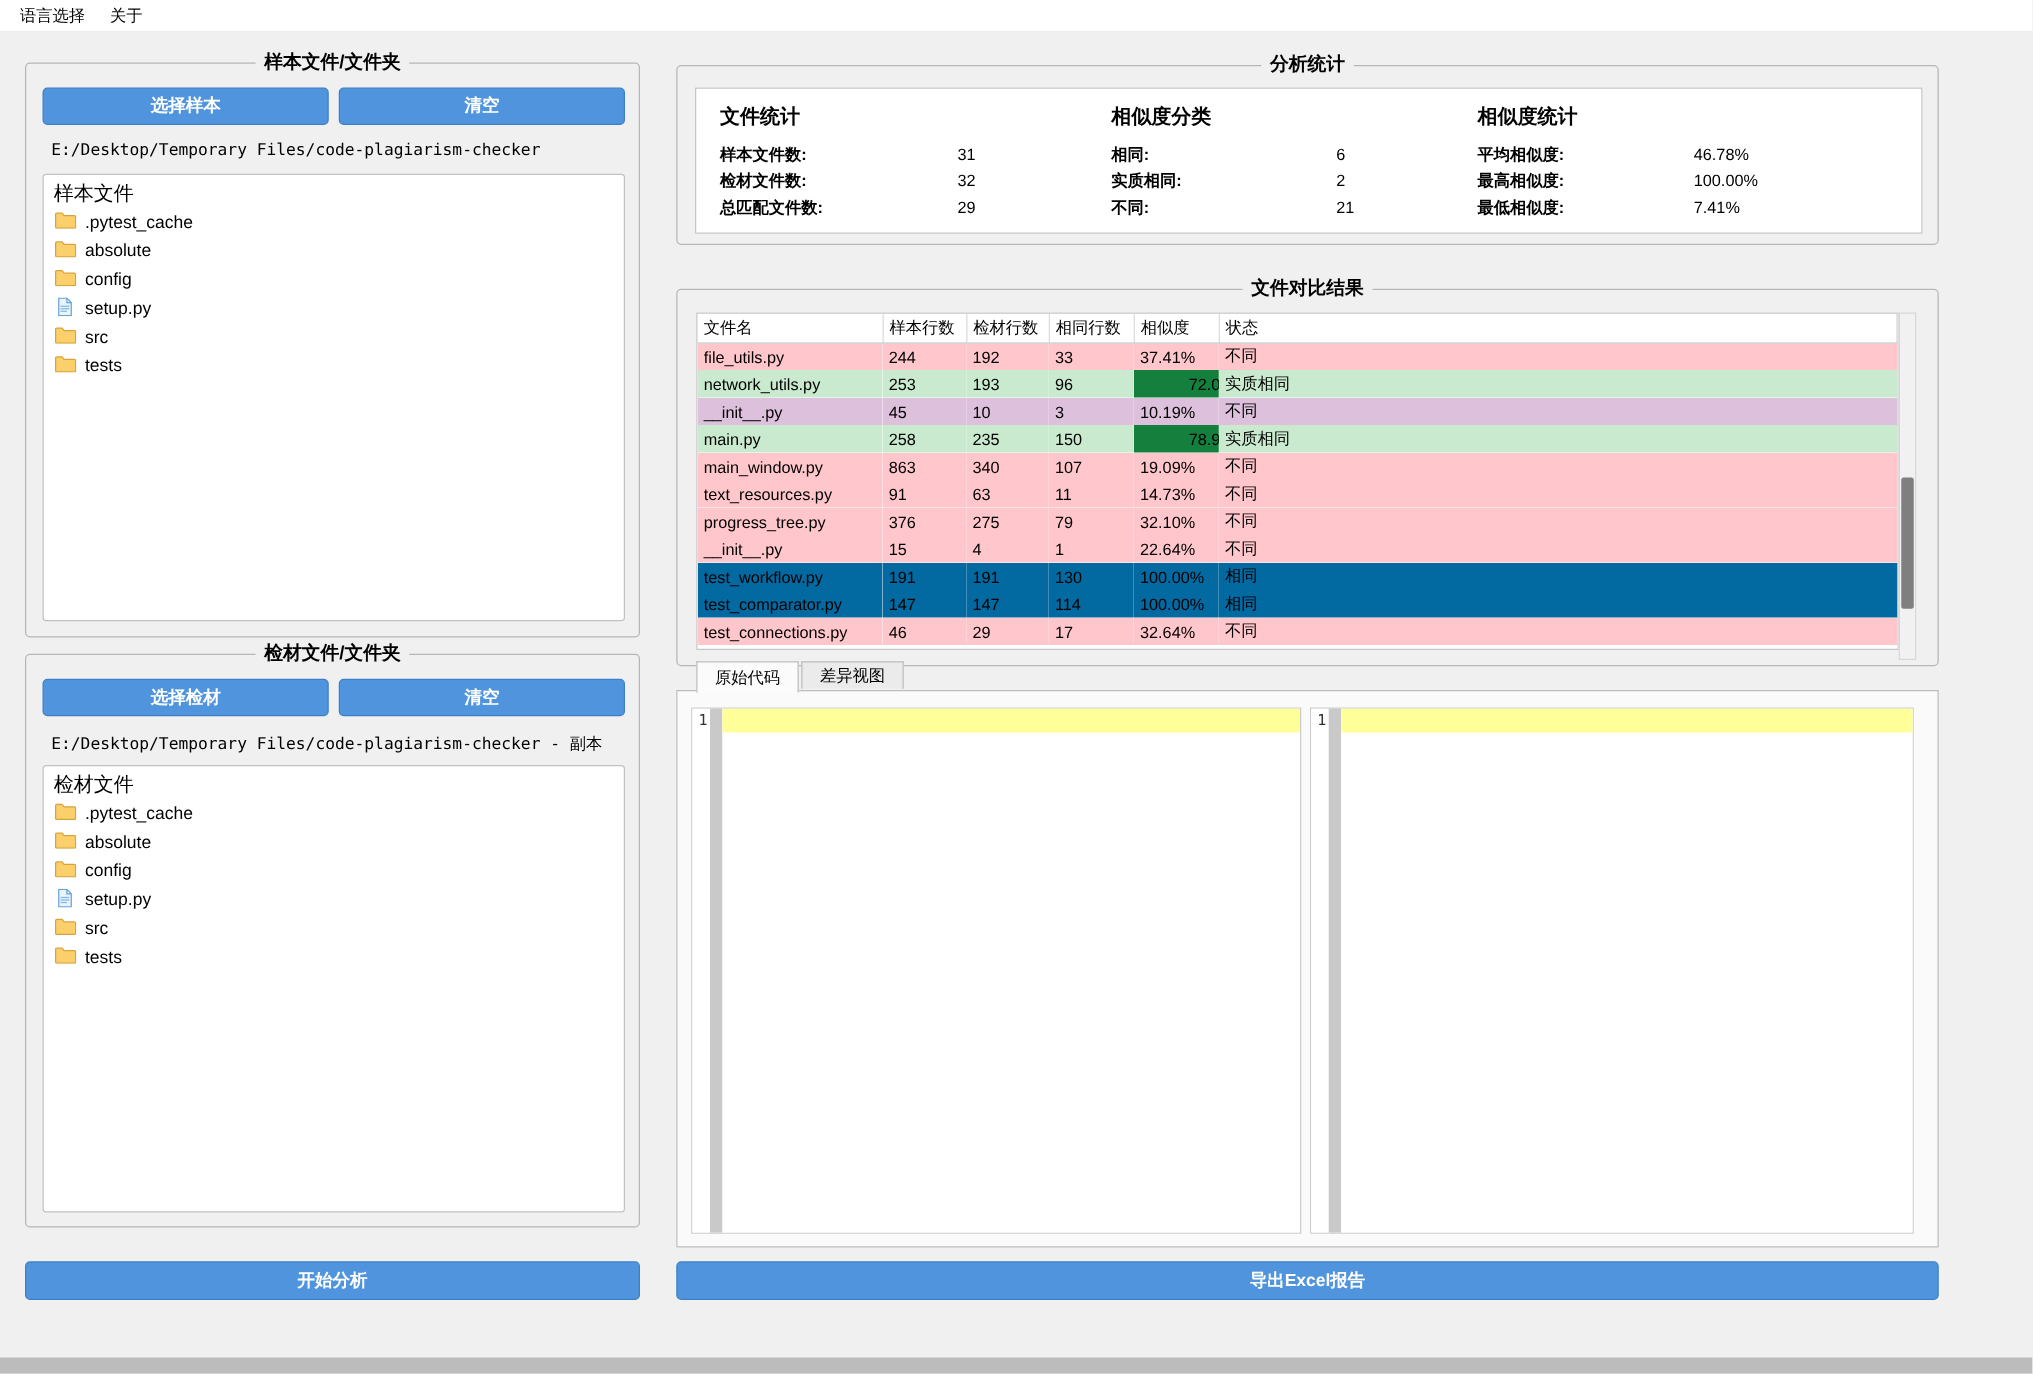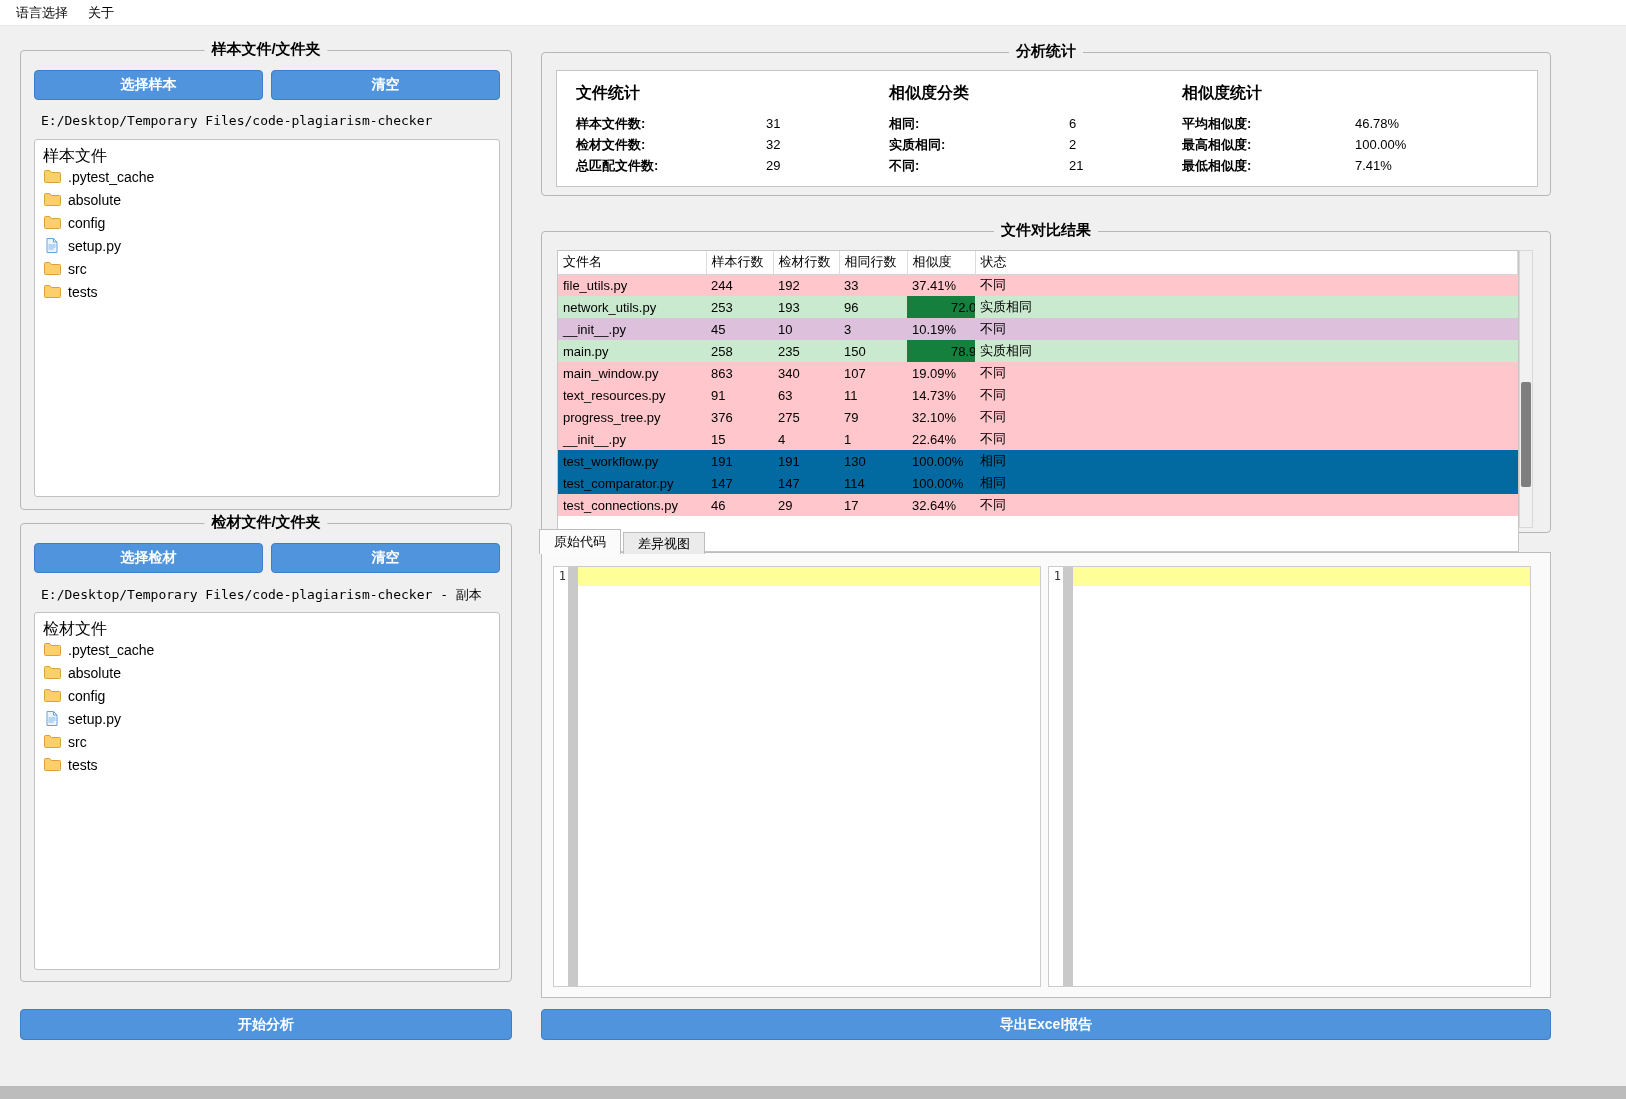--- a/index.html
+++ b/index.html
@@ -59,21 +59,21 @@
     background:#fff; border:1px solid #c6c6c6;
   }
   .stat-col { position:absolute; top:12px; }
   .stat-title { font-weight:bold; font-size:16px; margin-bottom:9px; }
   .stat-row { display:grid; align-items:center; height:21px; font-size:13px; }
   .stat-label { font-weight:bold; font-size:13px; }
   .stat-value { font-size:13px; }
 
   
   .results-wrap {
-    position:absolute; left:15px; top:18px; width:962px; height:302px;
+    position:absolute; left:15px; top:18px; width:962px; height:270px;
     background:#fff; border:1px solid #c6c6c6; overflow:hidden;
   }
   table { border-collapse:collapse; width:100%; table-layout:fixed; font-size:13px; }
   th {
     font-weight:normal; text-align:left; height:23px; padding:2px 5px;
     border-right:1px solid #dcdcdc; border-bottom:1px solid #d4d4d4; background:#fff;
     overflow:hidden; white-space:nowrap;
   }
   td { height:22px; padding:0 5px; overflow:hidden; white-space:nowrap; }
   tr.r-diff td { background:#ffc6cb; }
@@ -85,21 +85,21 @@
   .vscroll {
     position:absolute; left:977px; top:18px; width:14px; height:278px;
     background:#f1f1f1; border:1px solid #d8d8d8;
   }
   .vscroll .thumb {
     position:absolute; left:1px; width:10px; top:131px; height:105px;
     background:#7f7f7f; border-radius:2px;
   }
 
   
-  .tabs { position:absolute; left:539px; top:529px; display:flex; align-items:flex-end; height:25px; z-index:3; }
+  .tabs { position:absolute; left:557px; top:529px; display:flex; height:25px; z-index:3; }
   .tab {
     border:1px solid #bdbdbd; border-bottom:none; background:#ebebeb;
     font-size:13px; padding:0 14px; height:22px; line-height:22px; margin-right:2px; cursor:pointer;
   }
   .tab.active { background:#fbfbfb; height:25px; line-height:24px; }
   .tabpane {
     position:absolute; left:541px; top:552px; width:1010px; height:446px;
     background:#fafafa; border:1px solid #bdbdbd;
   }
   .code-pane { position:absolute; top:13px; height:421px; background:#fff; border:1px solid #cccccc; }

